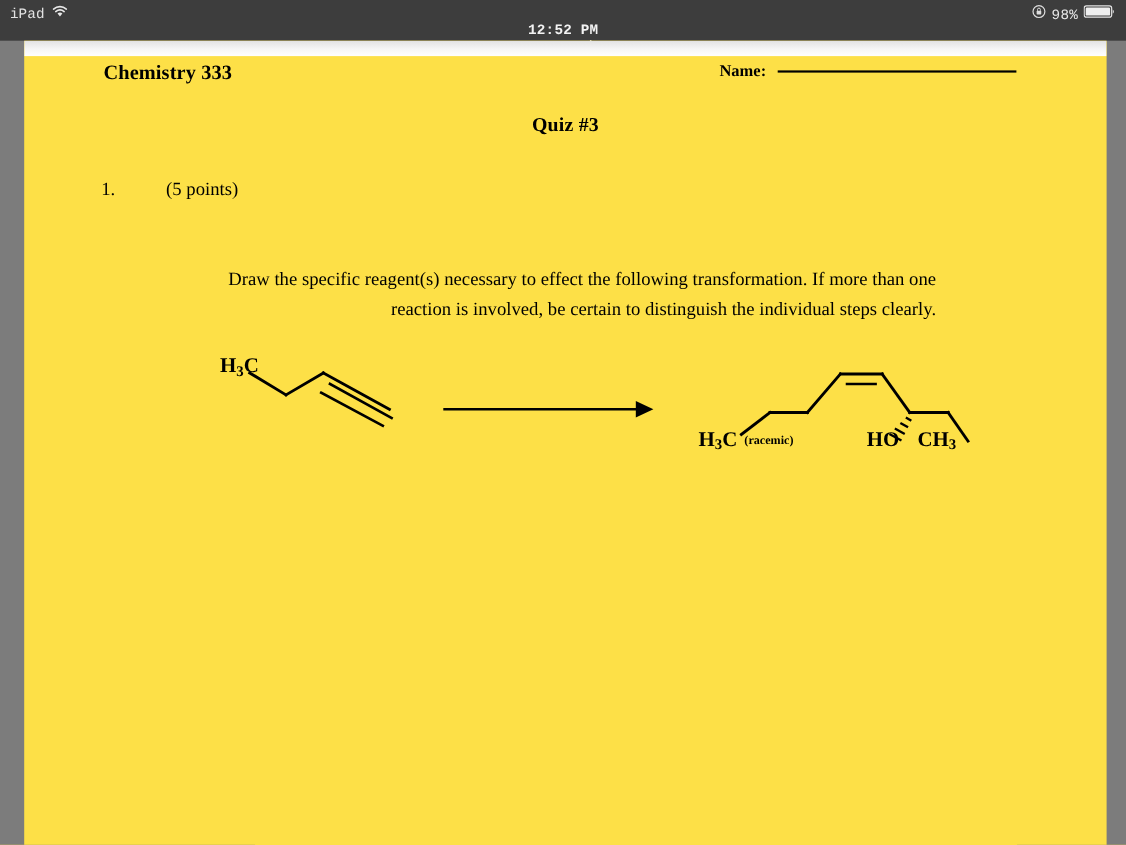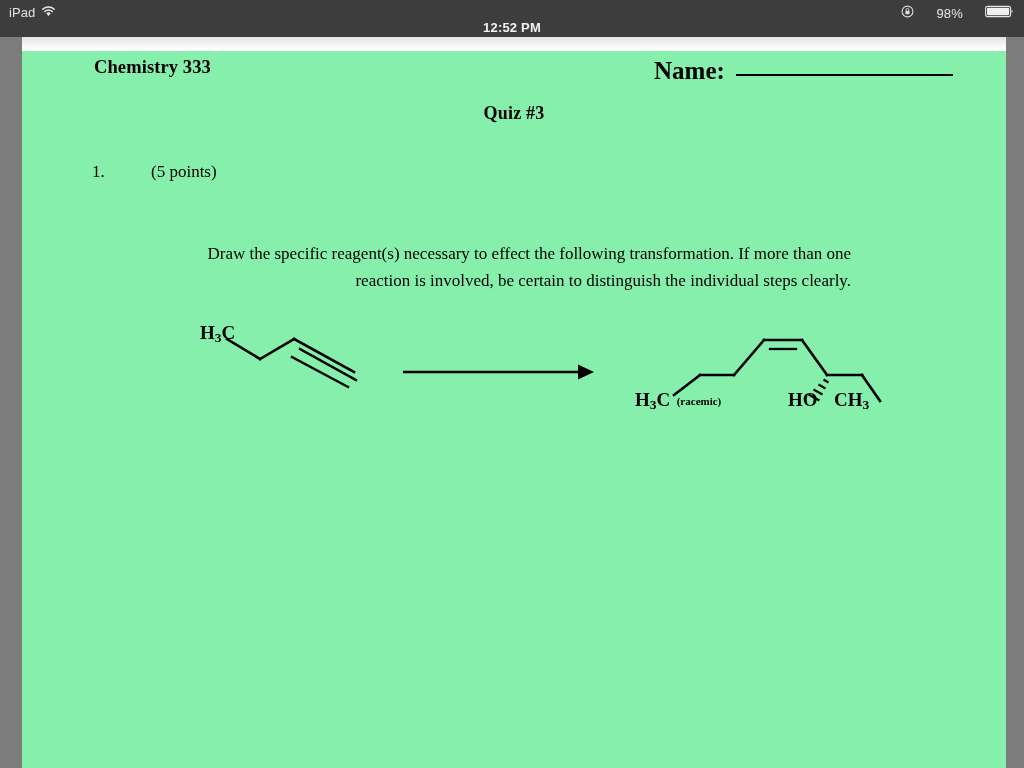--- a/index.html
+++ b/index.html
@@ -17,21 +17,21 @@
   }
 
   
   .statusbar {
     position: absolute;
     left: 0; top: 0;
     width: 1024px;
     height: 37px;
     background: #3d3d3d;
     color: #e8e8e8;
-    font-family: Liberation Sans, sans-serif;
+    font-family: Liberation Mono, monospace;
     box-sizing: border-box;
   }
   .sb-left {
     position: absolute;
     left: 9px; top: 3px;
     display: flex;
     align-items: center;
     gap: 6px;
   }
   .sb-device {
@@ -57,38 +57,38 @@
     font-size: 15px;
     color: #cfcfcf;
     line-height: 14px;
     margin-top: 2px;
   }
   .sb-right {
     position: absolute;
     right: 10px; top: 4px;
     display: flex;
     align-items: center;
-    gap: 22px;
+    gap: 5px;
   }
   .sb-battery-pct {
     font-size: 13px;
     color: #e8e8e8;
     letter-spacing: 0.2px;
   }
   .battery-icon { display: block; }
   .rotlock-icon { display: block; }
 
   
   .page {
     position: absolute;
     left: 22px;
     top: 37px;
     width: 984px;
     height: 731px;
-    background: #86efac;
+    background: #fde047;
     overflow: hidden;
   }
   .page-topshade {
     position: absolute;
     left: 0; top: 0;
     width: 984px; height: 14px;
     background: linear-gradient(to bottom, #e2e2e2 0%, #f6f6f6 55%, #ffffff 100%);
   }
 
   
@@ -110,21 +110,21 @@
   }
   .hdr-name-wrap {
     position: absolute;
     left: 632px;
     top: 20px;
     display: flex;
     align-items: baseline;
     white-space: nowrap;
   }
   .hdr-name-label {
-    font-size: 25px;
+    font-size: 15px;
     font-weight: bold;
   }
   .hdr-name-rule {
     display: inline-block;
     width: 217px;
     height: 0;
     border-bottom: 2.5px solid #000;
     margin-left: 11px;
     position: relative;
     top: -3px;

